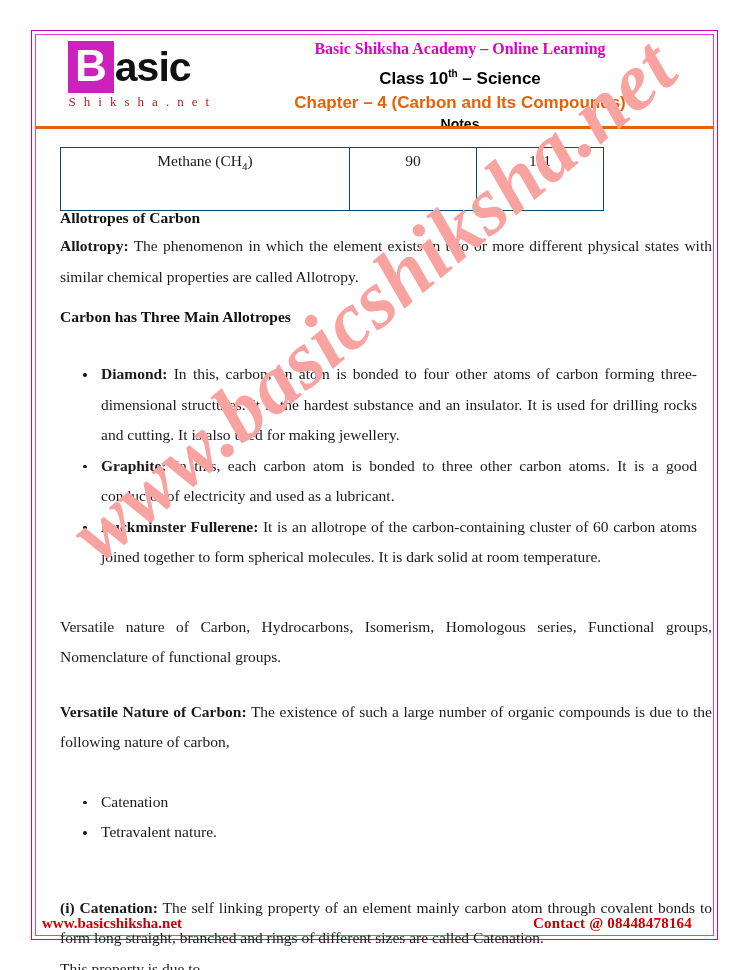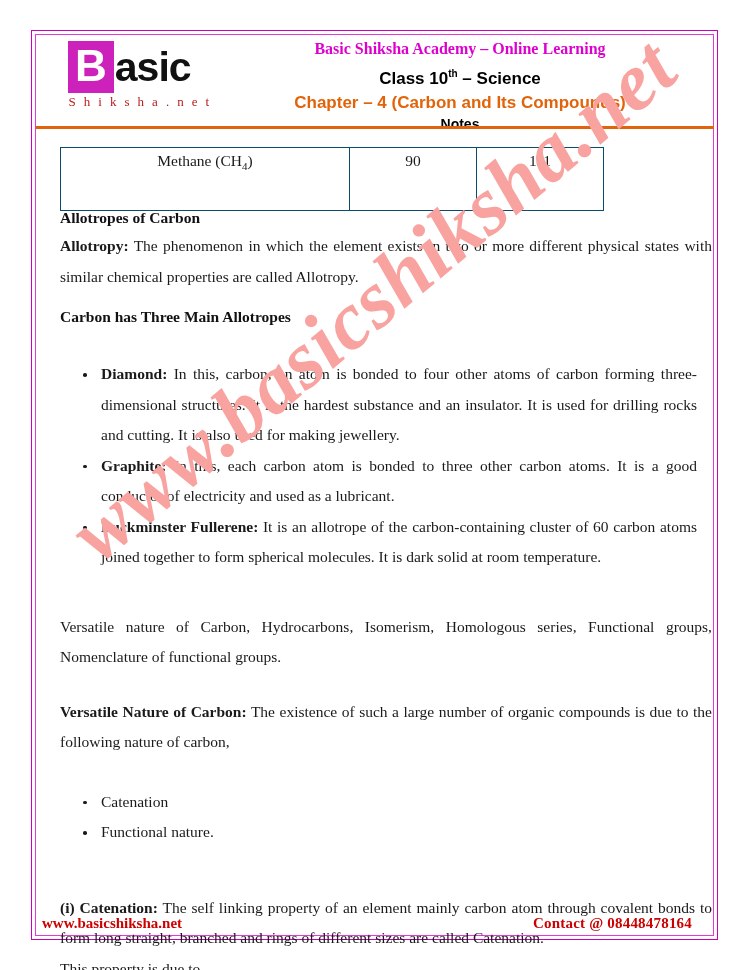--- a/index.html
+++ b/index.html
@@ -344,21 +344,21 @@
       <p class="para">Versatile  nature of Carbon, Hydrocarbons, Isomerism, Homologous series, Functional groups, Nomenclature of functional groups.</p>
 
       <div class="gap-md"></div>
 
       <p class="para"><span class="lead">Versatile Nature of Carbon:</span><span> The existence of such a large  number of organic compounds is due to the following  nature of carbon,</span></p>
 
       <div class="gap-sm"></div>
 
       <ul class="bullets plain">
         <li>Catenation</li>
-        <li>Functional  nature.</li>
+        <li>Tetravalent  nature.</li>
       </ul>
 
       <div class="gap-lg"></div>
 
       <p class="para"><span class="lead">(i) </span><span class="lead">Catenation:</span><span> The self linking  property of an element  mainly  carbon atom through covalent bonds to form long straight,  branched and rings of different  sizes are called Catenation.</span></p>
 
       <p class="para nojust">This property is due to</p>
     </div>
 
     <div class="footer">

